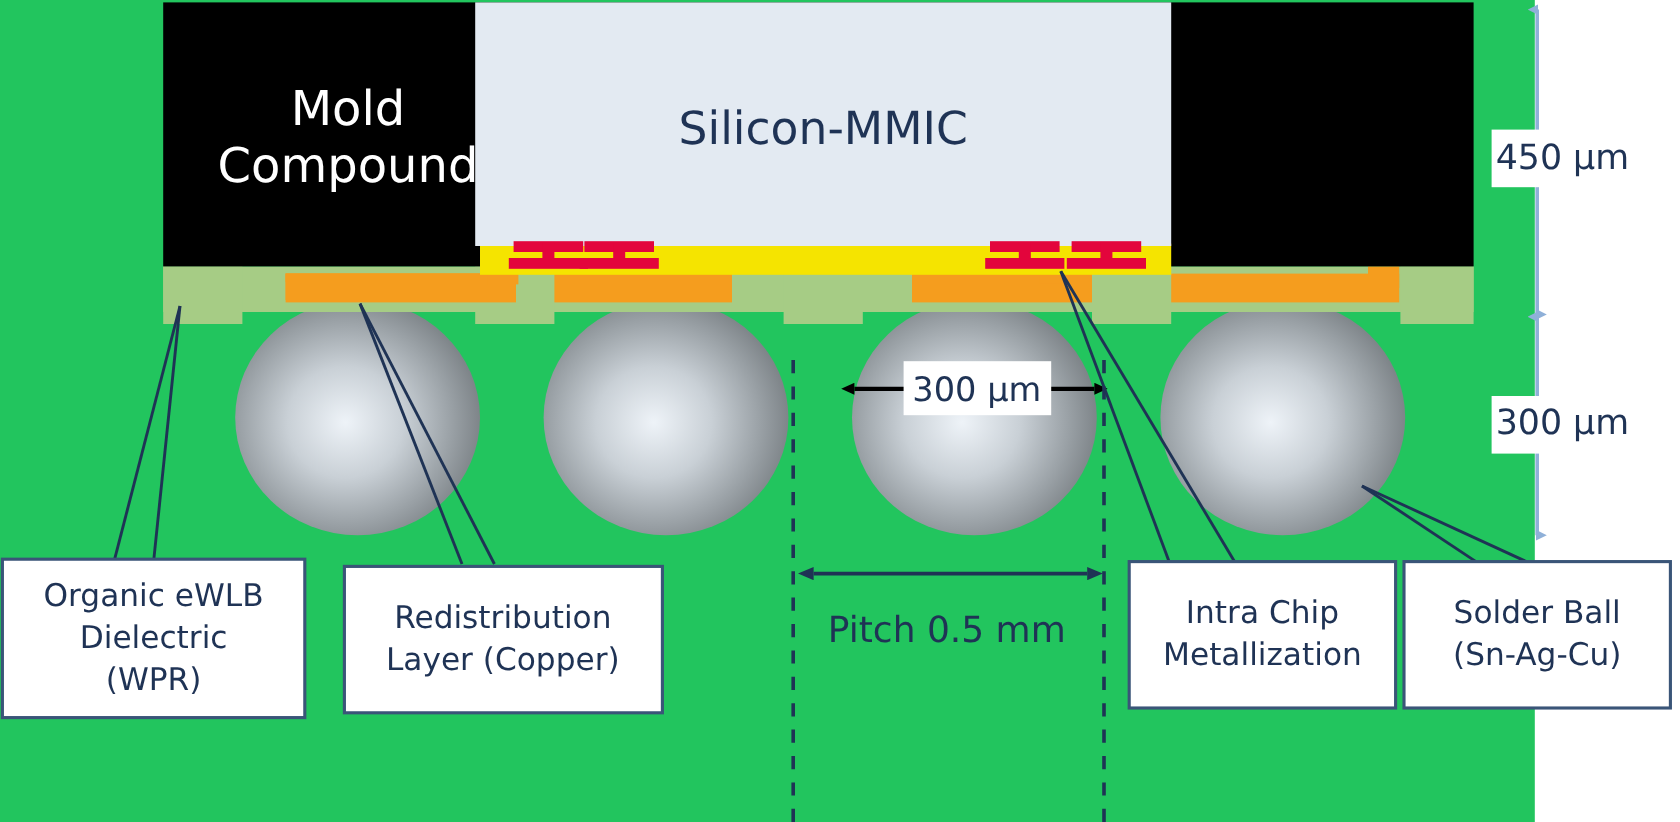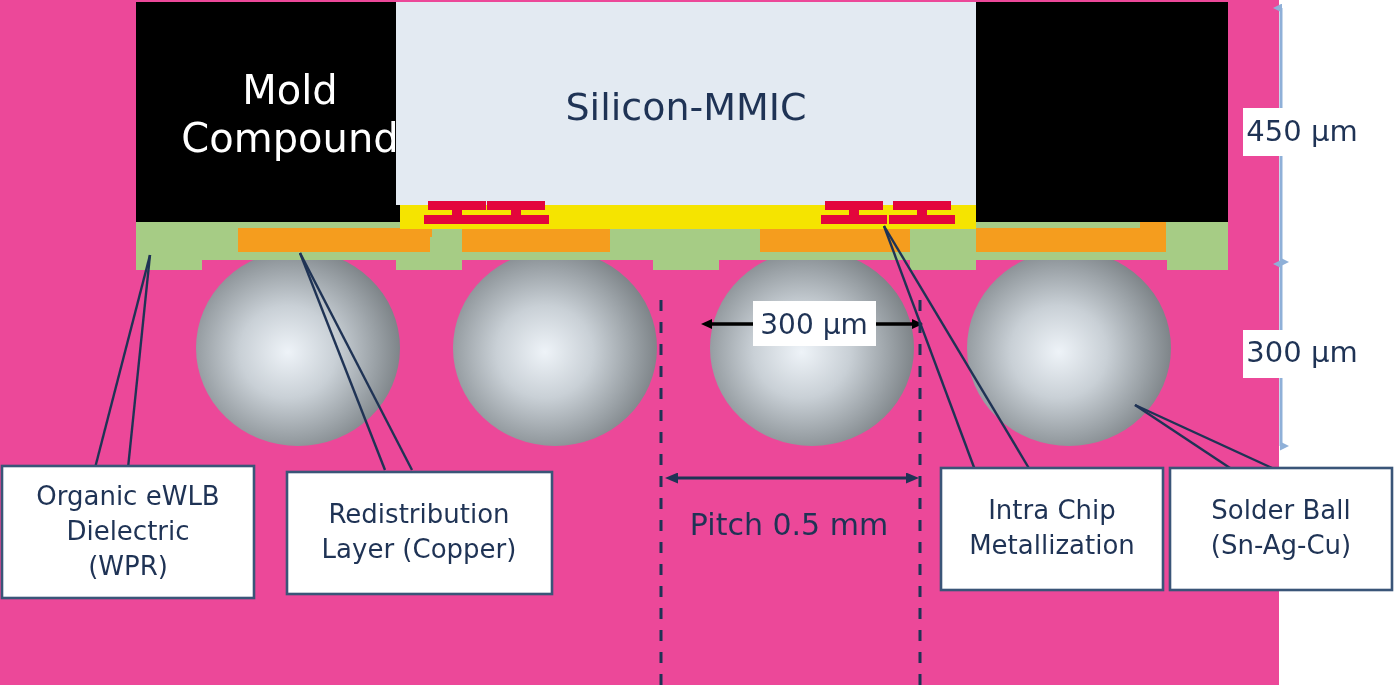--- a/index.html
+++ b/index.html
@@ -1,18 +1,18 @@
 <!DOCTYPE html>
 <html><head>
 <meta charset="utf-8">
 <style>
   html,body{margin:0;padding:0;background:#ffffff;}
   body{width:1400px;height:685px;overflow:hidden;
        font-family:"DejaVu Sans","Liberation Sans",sans-serif;}
-  #stage{position:relative;width:1279px;height:685px;background:#ec4899;}
+  #stage{position:relative;width:1279px;height:685px;background:#22c55e;}
   svg#diagram{position:absolute;left:0;top:0;width:1400px;height:685px;display:block;}
   .lbl{font-family:"DejaVu Sans","Liberation Sans",sans-serif;}
 </style>
 </head>
 <body>
 
 <div id="stage">
 <svg id="diagram" viewBox="0 0 1400 685" xmlns="http://www.w3.org/2000/svg">
 
   <defs>

